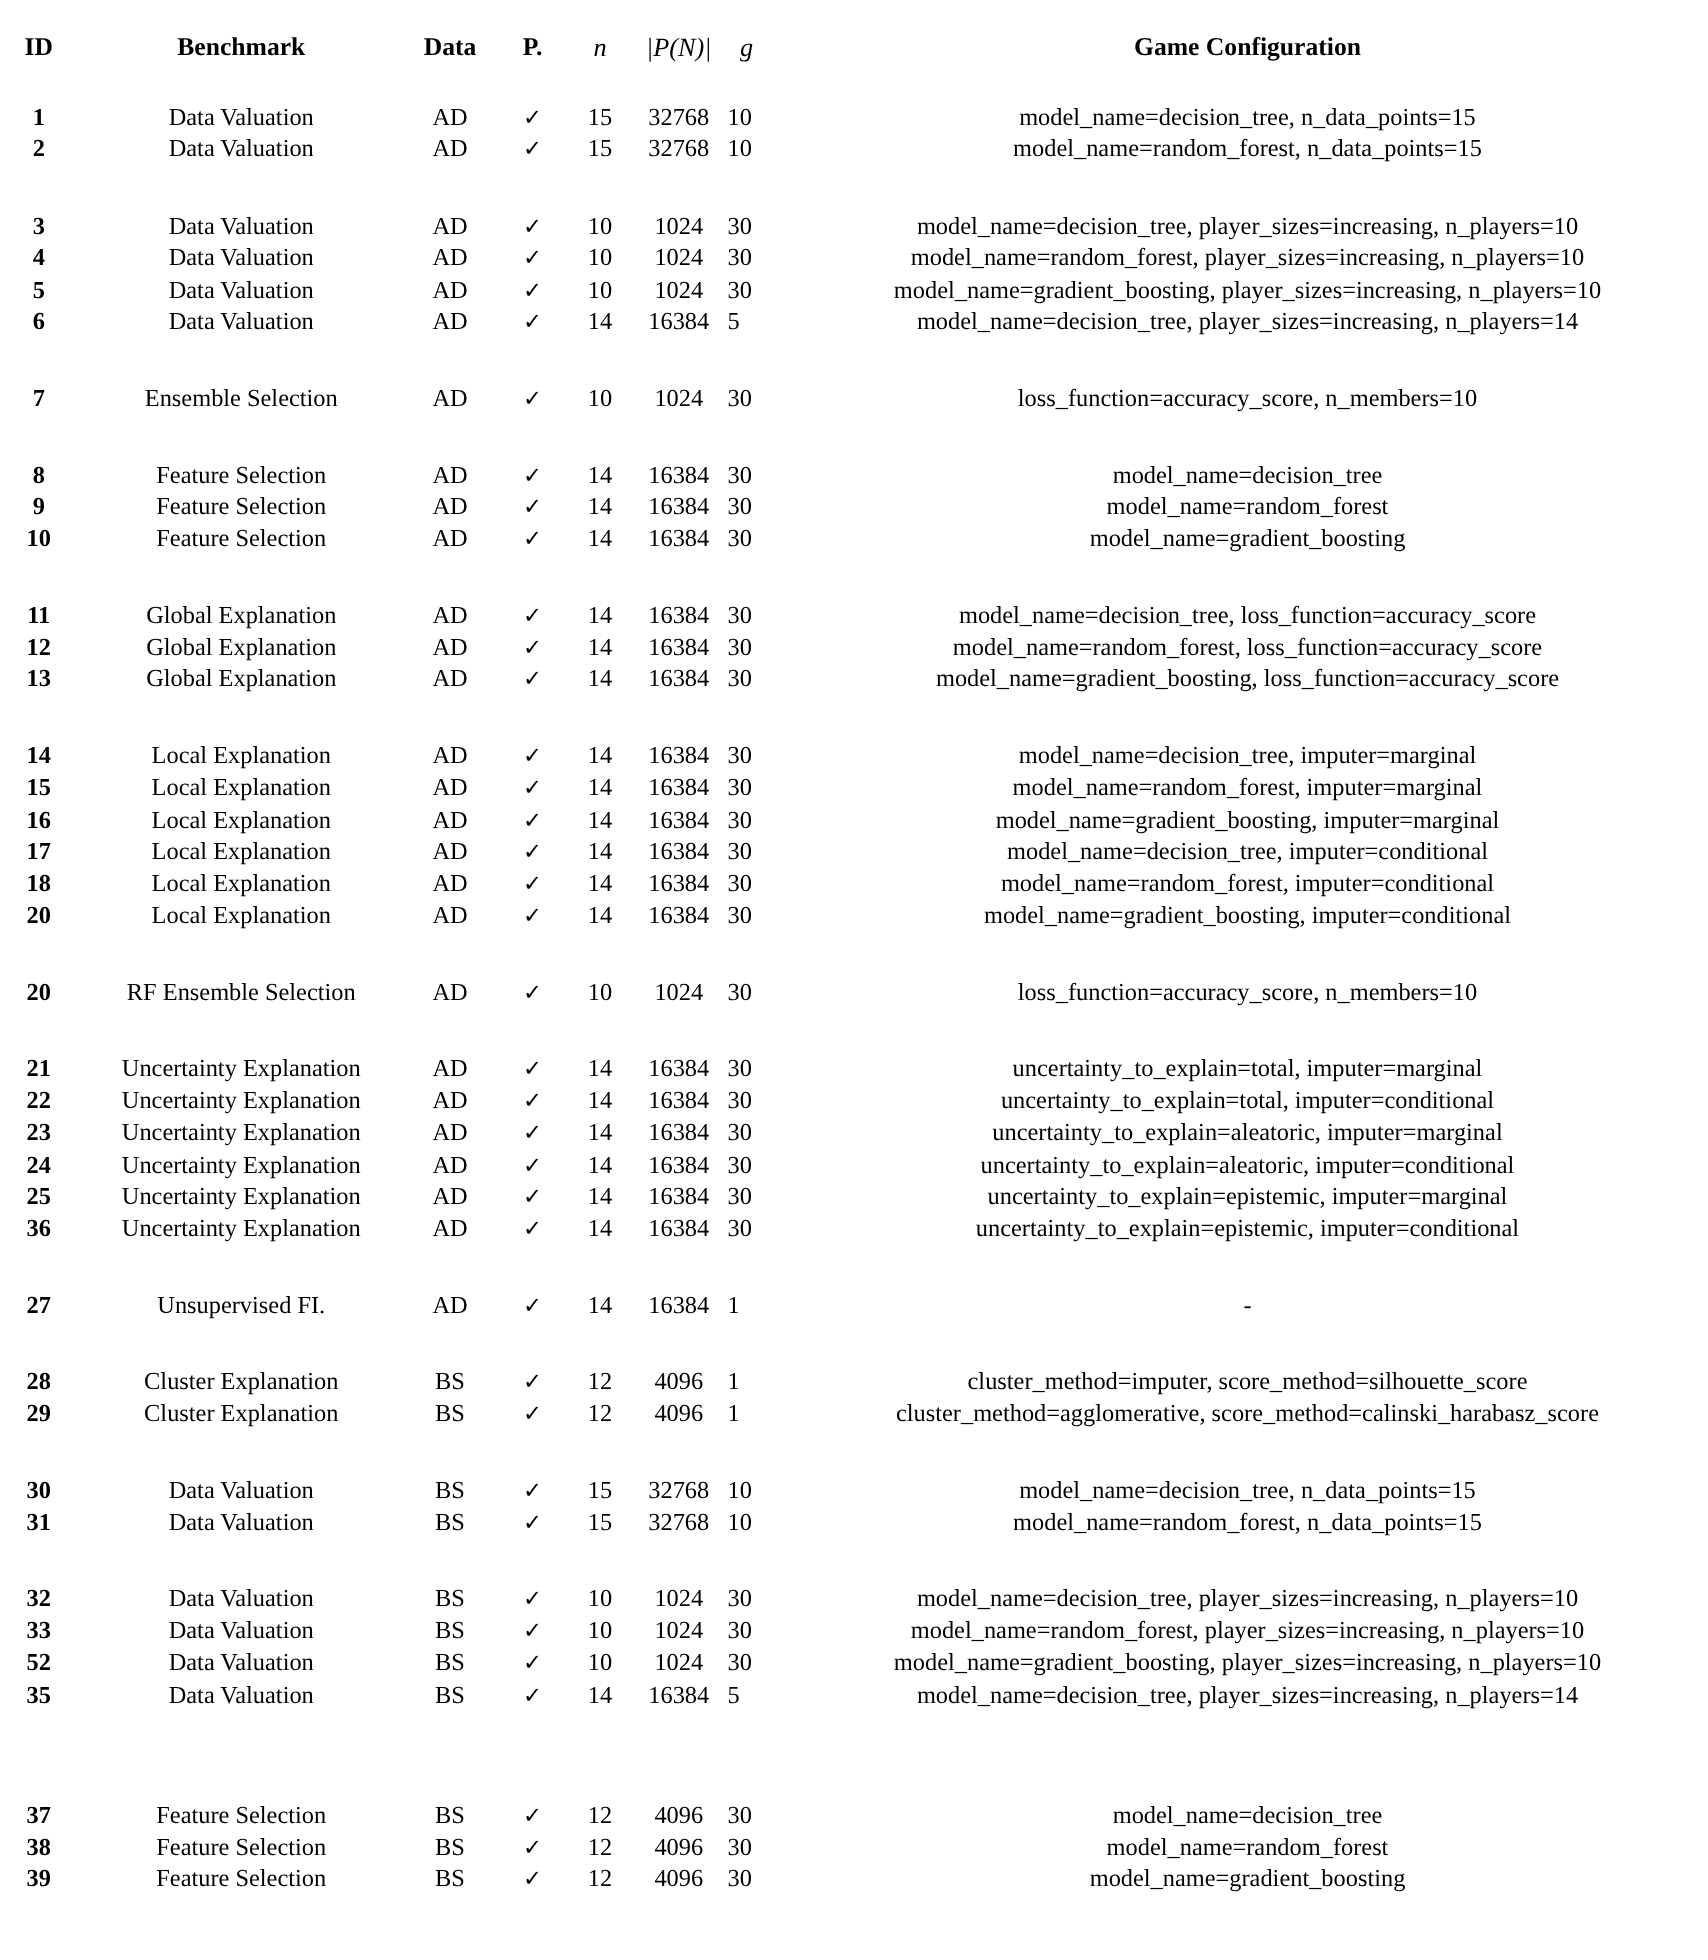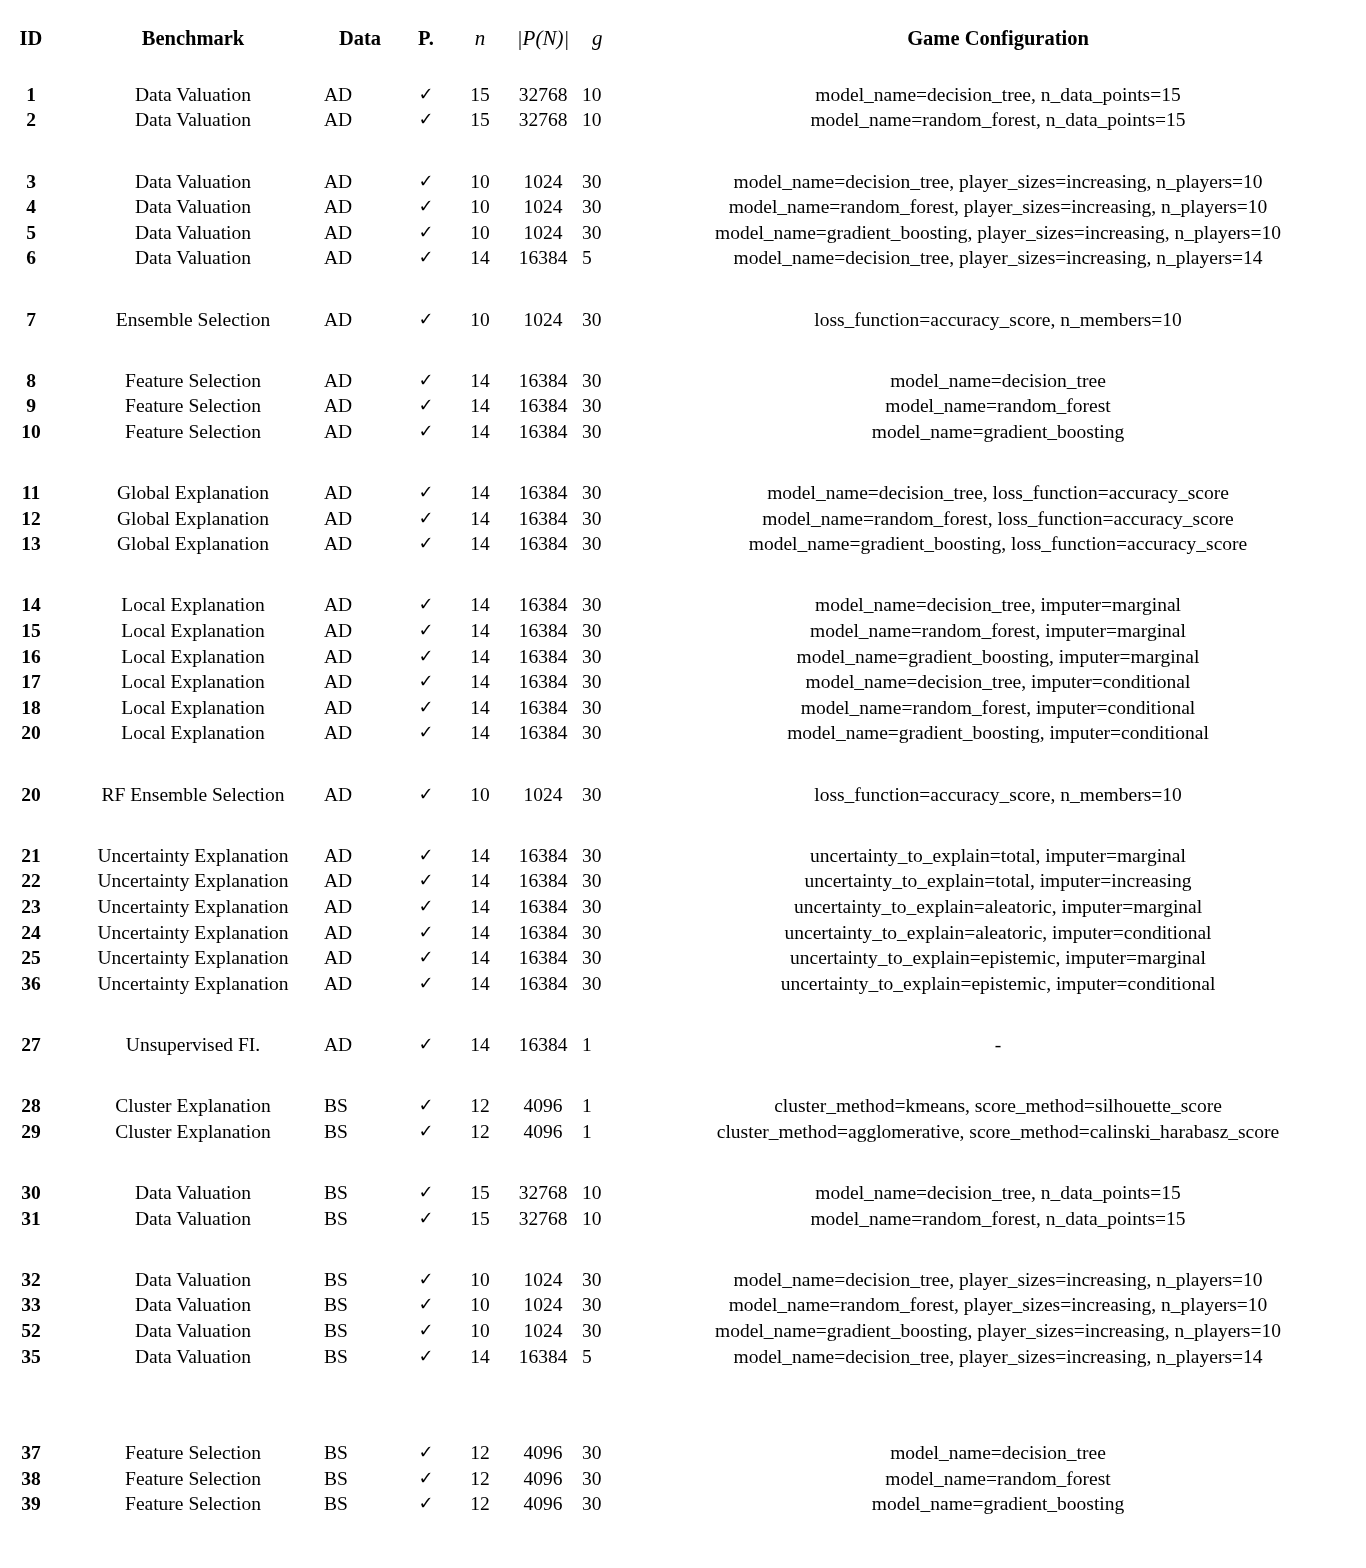--- a/index.html
+++ b/index.html
@@ -55,21 +55,21 @@
   }
   th.h-id     { padding-left: 4px; }
   th.math {
     font-weight: normal;
     font-style: italic;
     font-size: 21px;
   }
   
   td.id   { text-align: center; font-weight: bold; padding-right: 6px;}
   td.bench{ text-align: center; }
-  td.data { }
+  td.data { text-align: center; }
   td.p    { text-align: center; font-size: 18px; }
   td.n    { text-align: center; }
   td.pn   { text-align: center; }
   td.g    { text-align: left; padding-left: 10px; }
   td.cfg  { text-align: center; }
   .rule-thick {
     border-top: 2.4px solid #000;
   }
   .rule-thin {
     border-top: 1.1px solid #000;
@@ -390,21 +390,21 @@
           <td class="cfg">uncertainty_to_explain=total, imputer=marginal</td>
         </tr>
         <tr>
           <td class="id">22</td>
           <td class="bench">Uncertainty Explanation</td>
           <td class="data">AD</td>
           <td class="p">✓</td>
           <td class="n">14</td>
           <td class="pn">16384</td>
           <td class="g">30</td>
-          <td class="cfg">uncertainty_to_explain=total, imputer=increasing</td>
+          <td class="cfg">uncertainty_to_explain=total, imputer=conditional</td>
         </tr>
         <tr>
           <td class="id">23</td>
           <td class="bench">Uncertainty Explanation</td>
           <td class="data">AD</td>
           <td class="p">✓</td>
           <td class="n">14</td>
           <td class="pn">16384</td>
           <td class="g">30</td>
           <td class="cfg">uncertainty_to_explain=aleatoric, imputer=marginal</td>
@@ -468,21 +468,21 @@
           <td colspan="8" style="height:5px;line-height:5px;font-size:0;"></td>
         </tr>
         <tr>
           <td class="id">28</td>
           <td class="bench">Cluster Explanation</td>
           <td class="data">BS</td>
           <td class="p">✓</td>
           <td class="n">12</td>
           <td class="pn">4096</td>
           <td class="g">1</td>
-          <td class="cfg">cluster_method=kmeans, score_method=silhouette_score</td>
+          <td class="cfg">cluster_method=imputer, score_method=silhouette_score</td>
         </tr>
         <tr>
           <td class="id">29</td>
           <td class="bench">Cluster Explanation</td>
           <td class="data">BS</td>
           <td class="p">✓</td>
           <td class="n">12</td>
           <td class="pn">4096</td>
           <td class="g">1</td>
           <td class="cfg">cluster_method=agglomerative, score_method=calinski_harabasz_score</td>

